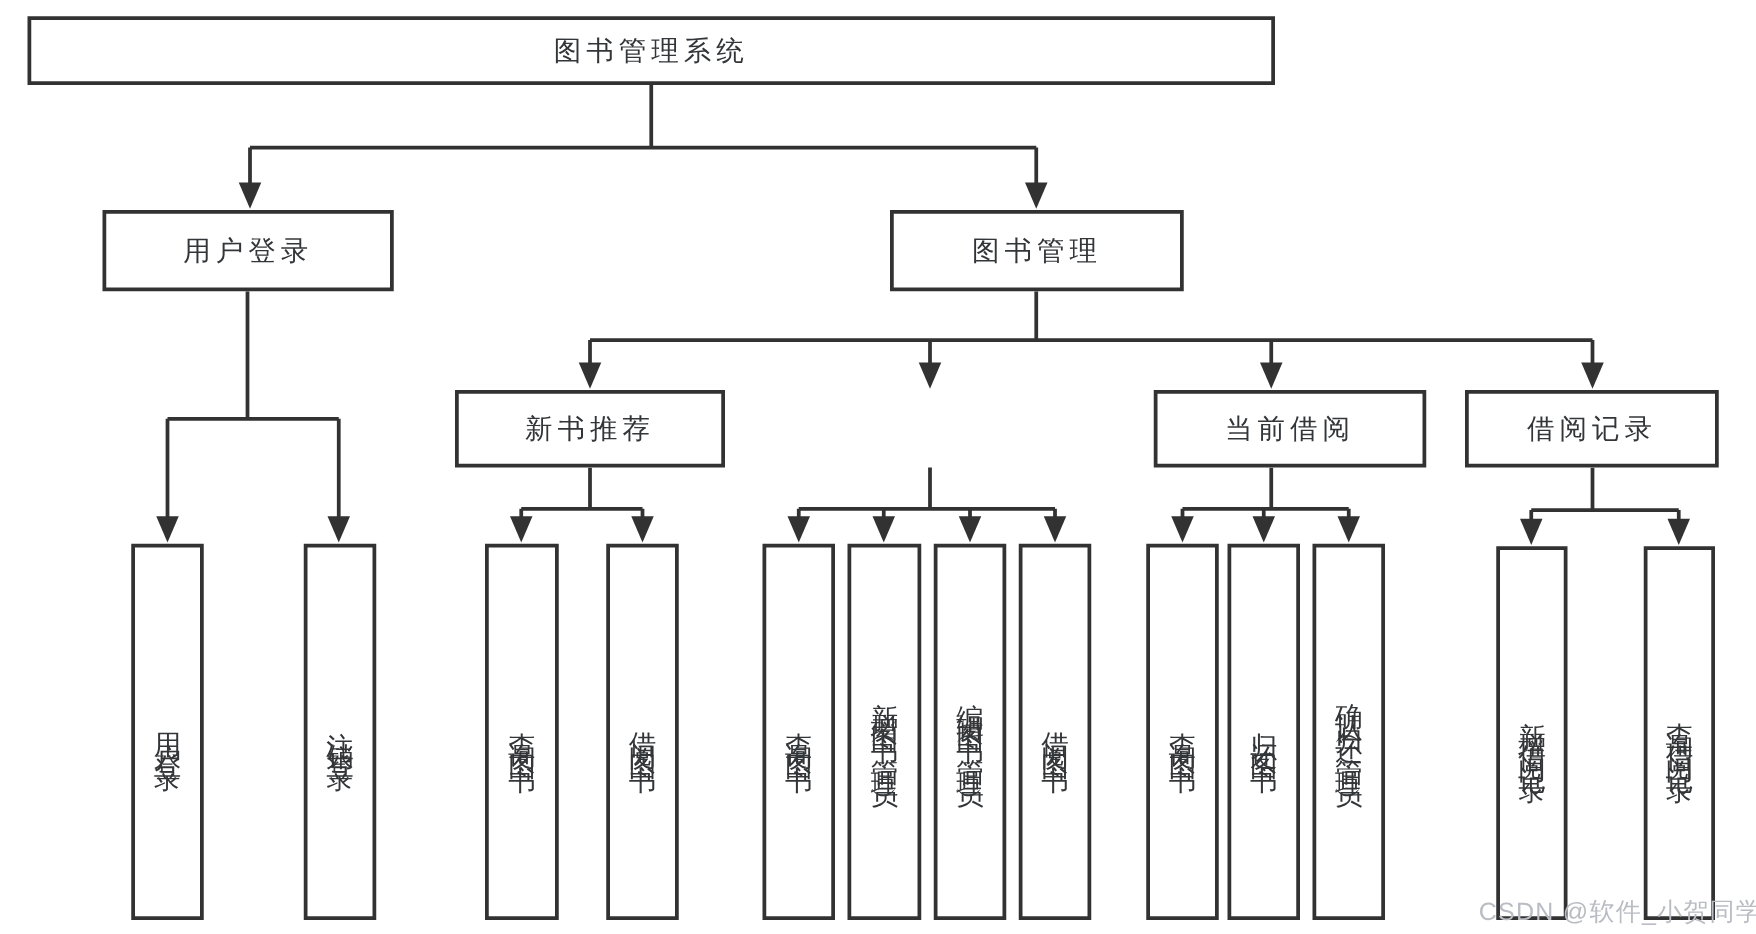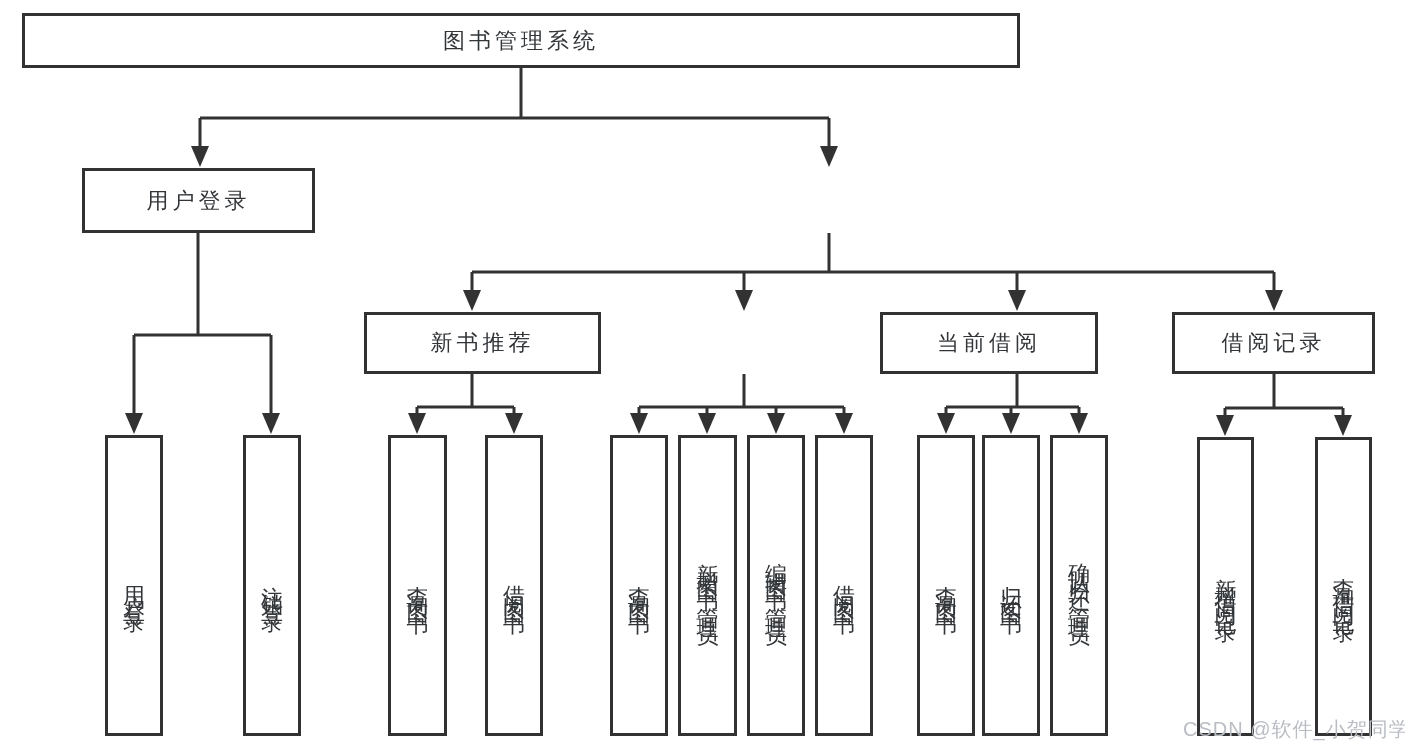--- a/index.html
+++ b/index.html
@@ -107,25 +107,28 @@
     </g>
   </svg>
 
   <div class="box h" style="left:22px;top:13px;width:998px;height:55px">
     <span>图书管理系统</span>
   </div>
 
   <div class="box h" style="left:82px;top:168px;width:233px;height:65px">
     <span>用户登录</span>
   </div>
+  <div class="box h" style="left:712px;top:168px;width:235px;height:65px">
+    <span>图书管理</span>
+  </div>
 
-  <div class="box h" style="left:364px;top:312px;width:237px;height:62px">
+  <div class="box h" style="left:364px;top:312px;width:216px;height:62px">
     <span>新书推荐</span>
   </div>
-  <div class="box h" style="left:880px;top:312px;width:218px;height:62px">
+  <div class="box h" style="left:923px;top:312px;width:218px;height:62px">
     <span>当前借阅</span>
   </div>
   <div class="box h" style="left:1172px;top:312px;width:203px;height:62px">
     <span>借阅记录</span>
   </div>
 
   <div class="box v" style="left:105px;top:435px;width:58px;height:301px">
     <span>用户登录</span>
   </div>
   <div class="box v" style="left:243px;top:435px;width:58px;height:301px">

